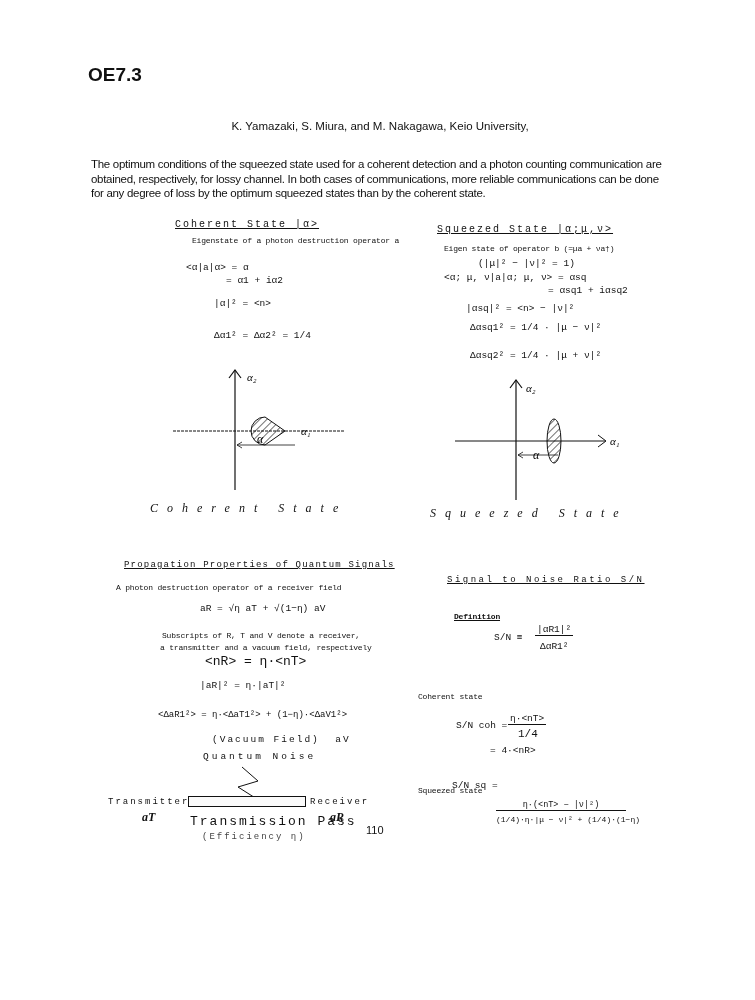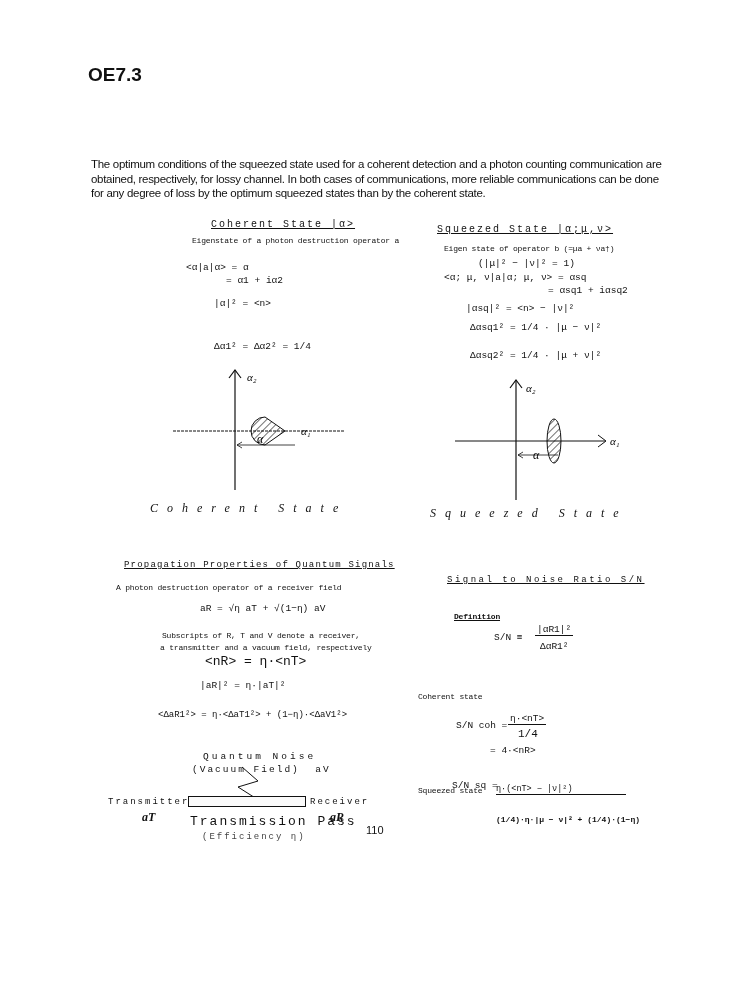--- a/index.html
+++ b/index.html
@@ -16,29 +16,30 @@
   .cap { font-family:"Liberation Serif", serif; font-style:italic; font-size:12px; letter-spacing:9px; }
   svg text { font-family:"Liberation Serif", serif; }
 </style>
 </head>
 <body>
 
 <div id="session" class="abs">OE7.3</div>
 <div id="title" class="abs">
 </div>
 <div id="authors" class="abs">
+  <div>K. Yamazaki, S. Miura, and M. Nakagawa, Keio University,</div>
 </div>
 <div id="abstract" class="abs">The optimum conditions of the squeezed state used for a coherent detection and a photon counting communication are obtained, respectively, for lossy channel. In both cases of communications, more reliable communications can be done for any degree of loss by the optimum squeezed states than by the coherent state.</div>
 
-<div class="abs hd" style="left:175px;top:219px;margin-left:36px;">Coherent State |α&gt;</div>
+<div class="abs hd" style="left:175px;top:219px;">Coherent State |α&gt;</div>
 <div class="abs sm" style="left:158px;top:236px;padding-left:34px;">Eigenstate of a photon destruction operator a</div>
 <div class="abs eq" style="left:186px;top:262px;">&lt;α|a|α&gt; = α</div>
 <div class="abs eq" style="left:226px;top:275px;">= α1 + iα2</div>
 <div class="abs eq" style="left:214px;top:298px;">|α|² = &lt;n&gt;</div>
-<div class="abs eq" style="left:214px;top:330px;margin-top:11px;">Δα1² = Δα2² = 1/4</div>
+<div class="abs eq" style="left:214px;top:330px;">Δα1² = Δα2² = 1/4</div>
 
 <svg class="abs" style="left:165px;top:365px;" width="200" height="130">
   <defs>
     <pattern id="hatch1" width="5" height="5" patternUnits="userSpaceOnUse" patternTransform="rotate(45)">
       <line x1="0" y1="0" x2="0" y2="5" stroke="#111" stroke-width="1.2"></line>
     </pattern>
   </defs>
   <line x1="8" y1="66" x2="180" y2="66" stroke="#111" stroke-width="1" stroke-dasharray="3,1"></line>
   <line x1="70" y1="125" x2="70" y2="5" stroke="#111" stroke-width="1.2"></line>
   <polyline points="64,13 70,5 76,13" fill="none" stroke="#111" stroke-width="1.2"></polyline>
@@ -80,21 +81,21 @@
 <div class="abs cap" style="left:430px;top:506px;">Squeezed State</div>
 
 <div class="abs hd" style="left:124px;top:560px;font-size:9px;letter-spacing:1.2px;">Propagation Properties of Quantum Signals</div>
 <div class="abs sm" style="left:116px;top:583px;">A photon destruction operator of a receiver field</div>
 <div class="abs eq" style="left:200px;top:603px;">aR = √η aT + √(1−η) aV</div>
 <div class="abs sm" style="left:162px;top:631px;">Subscripts of R, T and V denote a receiver,</div>
 <div class="abs sm" style="left:160px;top:643px;">a transmitter and a vacuum field, respectively</div>
 <div class="abs eq" style="left:205px;top:654px;font-size:13px;">&lt;nR&gt; = η·&lt;nT&gt;</div>
 <div class="abs eq" style="left:200px;top:680px;">|aR|² = η·|aT|²</div>
 <div class="abs eq" style="left:158px;top:710px;font-size:9px;">&lt;ΔaR1²&gt; = η·&lt;ΔaT1²&gt; + (1−η)·&lt;ΔaV1²&gt;</div>
-<div class="abs eq" style="left:192px;top:734px;letter-spacing:2px;margin-top:30px;">(Vacuum Field)  aV</div>
+<div class="abs eq" style="left:212px;top:734px;letter-spacing:2px;">(Vacuum Field)  aV</div>
 <div class="abs eq" style="left:203px;top:751px;letter-spacing:3px;">Quantum Noise</div>
 
 <svg class="abs" style="left:180px;top:765px;" width="140" height="40">
   <polyline points="62,2 78,16 58,22 80,36" fill="none" stroke="#111" stroke-width="1"></polyline>
   <polyline points="74,33 80,36 74,38" fill="none" stroke="#111" stroke-width="1"></polyline>
 </svg>
 
 <div class="abs eq" style="left:108px;top:797px;letter-spacing:2px;font-size:9px;">Transmitter</div>
 <div class="abs" style="left:188px;top:796px;width:116px;height:9px;border:1px solid #111;background:#fafafa;"></div>
 <div class="abs eq" style="left:310px;top:797px;letter-spacing:2px;font-size:9px;">Receiver</div>
@@ -110,16 +111,16 @@
 <div class="abs eq" style="left:540px;top:641px;">ΔαR1²</div>
 
 <div class="abs sm" style="left:418px;top:692px;">Coherent state</div>
 <div class="abs eq" style="left:456px;top:720px;">S/N coh =</div>
 <div class="abs eq" style="left:508px;top:713px;border-bottom:1px solid #111;padding:0 2px;">η·&lt;nT&gt;</div>
 <div class="abs eq" style="left:518px;top:728px;font-size:11px;">1/4</div>
 <div class="abs eq" style="left:490px;top:745px;">= 4·&lt;nR&gt;</div>
 
 <div class="abs sm" style="left:418px;top:786px;">Squeezed state</div>
 <div class="abs eq" style="left:452px;top:780px;">S/N sq =</div>
-<div class="abs eq" style="left:496px;top:784px;width:130px;border-bottom:1px solid #111;font-size:8.5px;">η·(&lt;nT&gt; − |ν|²)</div>
-<div class="abs eq" style="left:496px;top:815px;font-size:8px;font-weight:bold;">(1/4)·η·|μ − ν|² + (1/4)·(1−η)</div>
+<div class="abs eq" style="left:496px;top:800px;width:130px;text-align:center;border-bottom:1px solid #111;font-size:8.5px;">η·(&lt;nT&gt; − |ν|²)</div>
+<div class="abs eq" style="left:496px;top:815px;font-size:8px;">(1/4)·η·|μ − ν|² + (1/4)·(1−η)</div>
 
 <div class="abs" style="left:366px;top:824px;font-size:11px;">110</div>
 
 </body></html>

